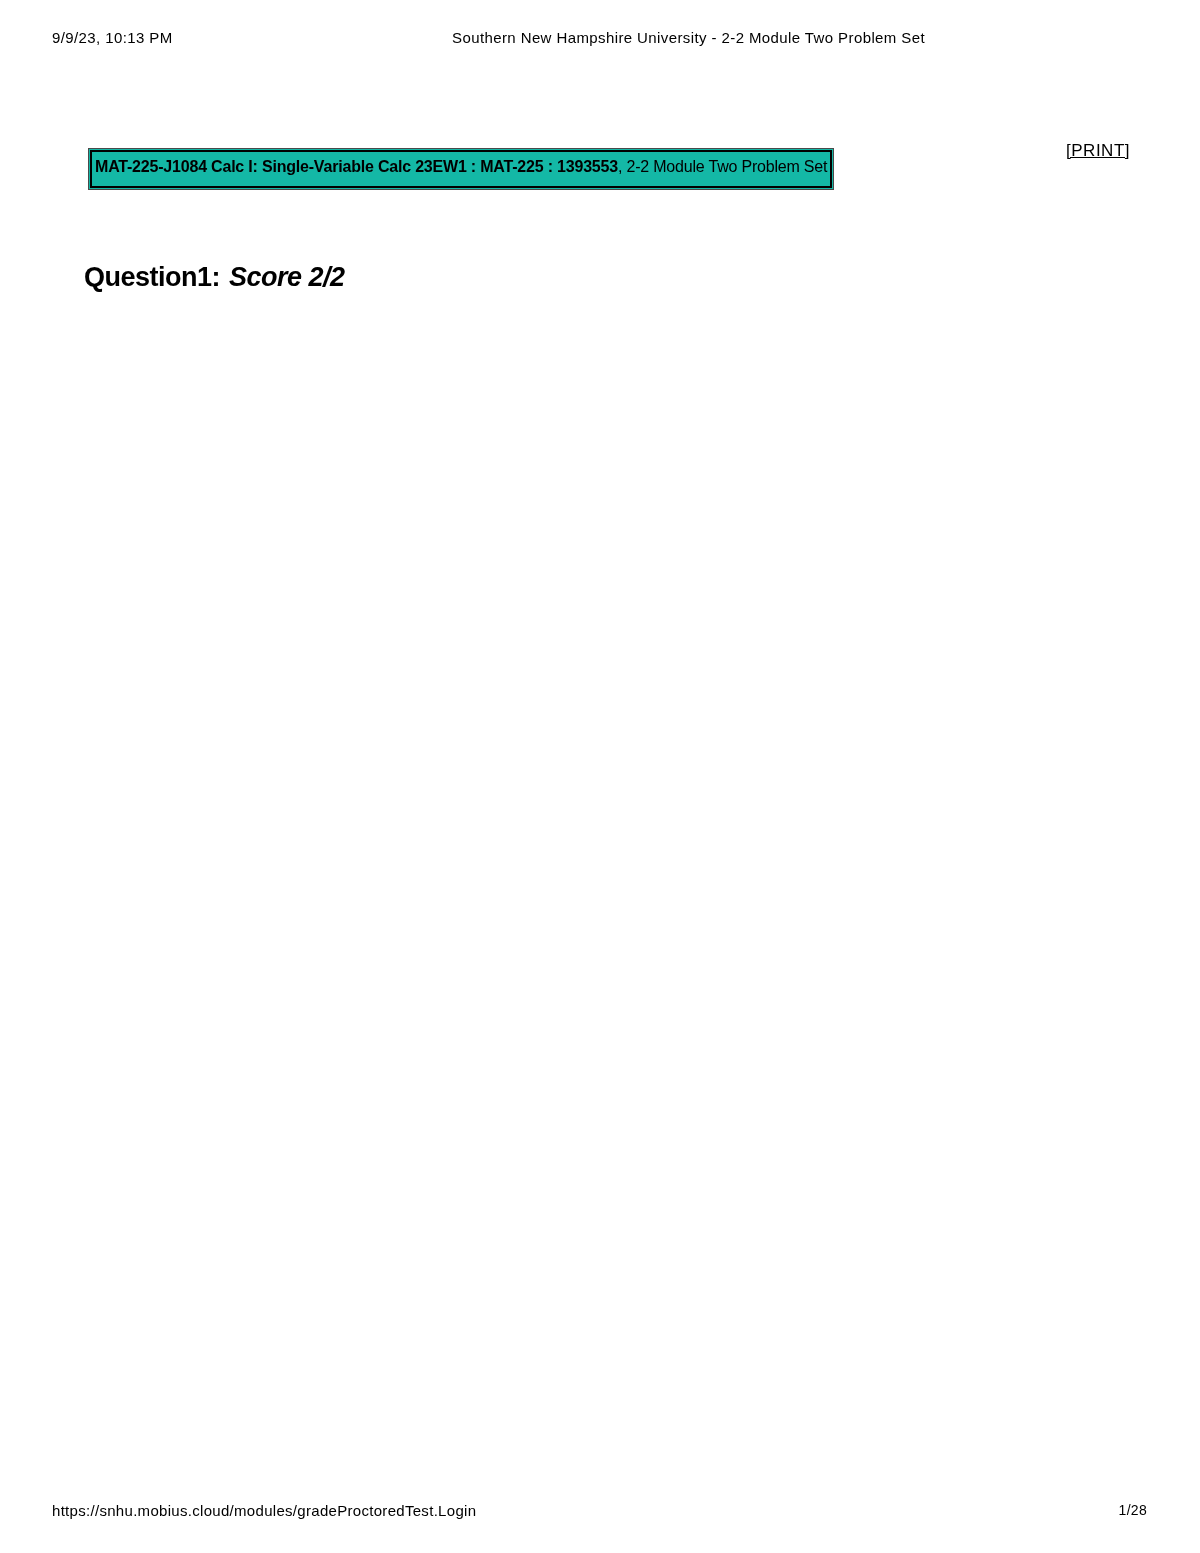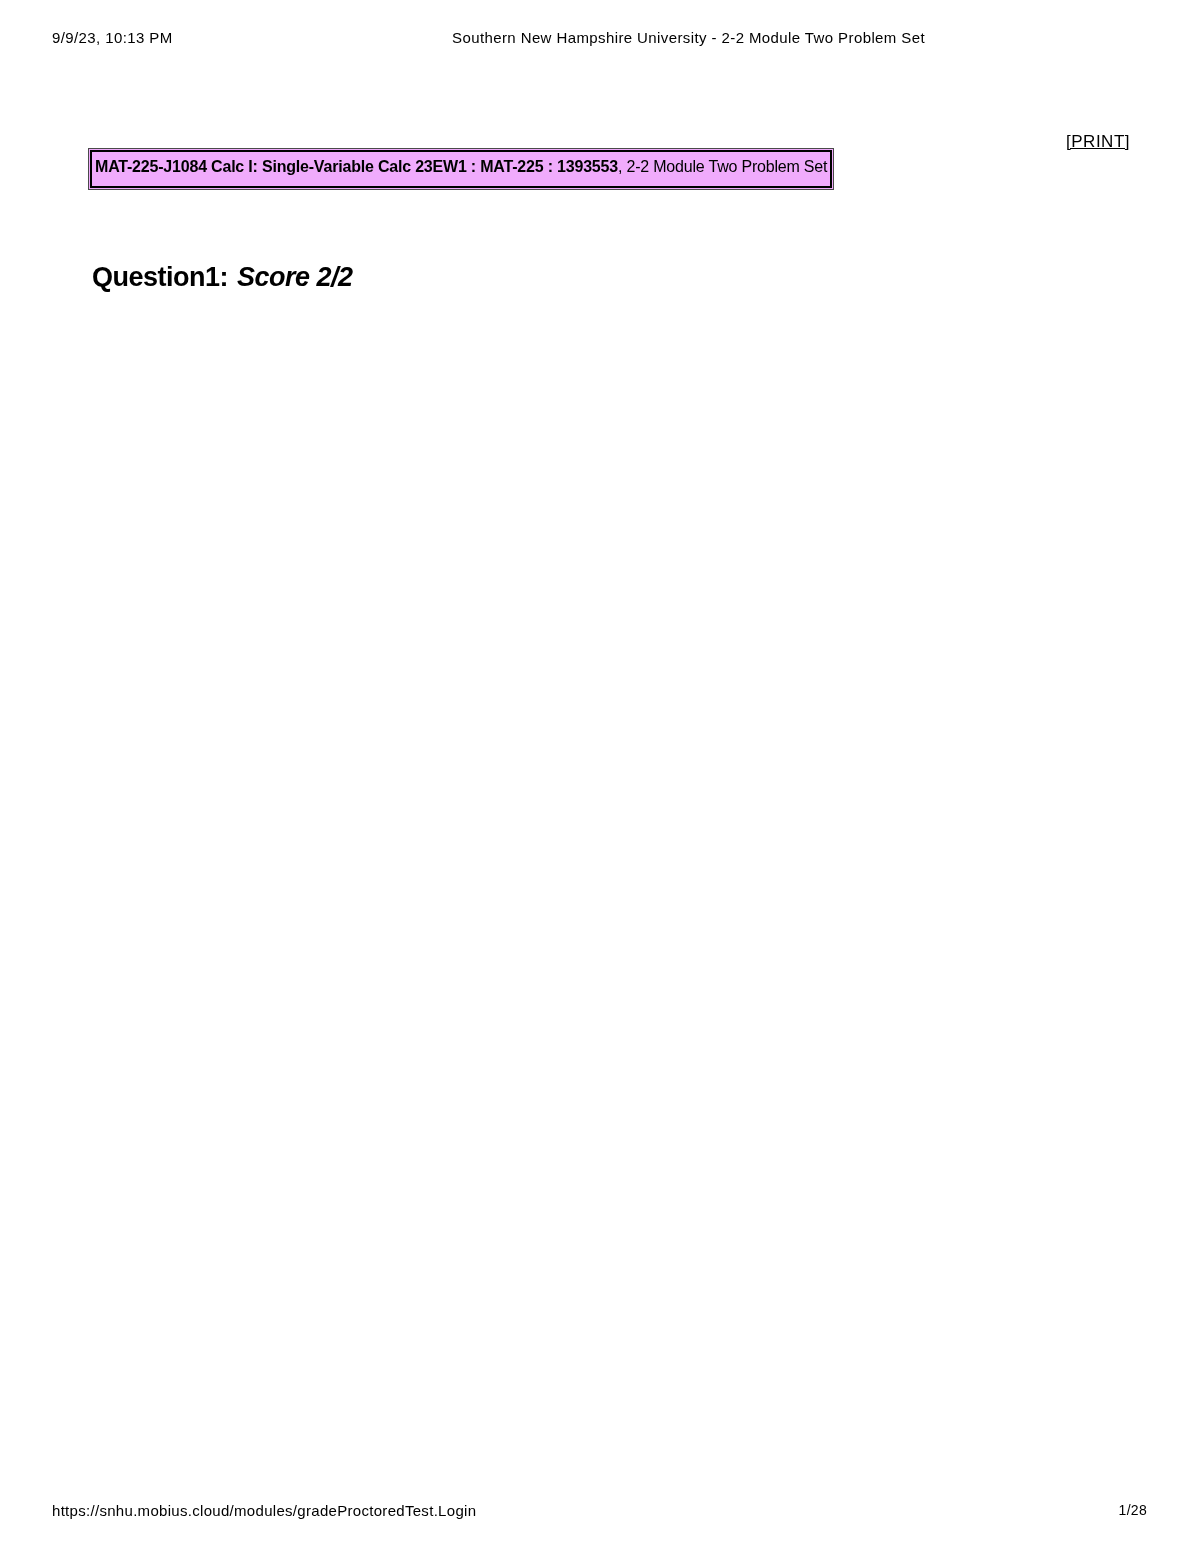--- a/index.html
+++ b/index.html
@@ -31,52 +31,52 @@
     left: 452px;
     top: 29px;
     font-size: 15px;
     letter-spacing: 0.4px;
     white-space: nowrap;
     text-align: center;
   }
   
   .print-link {
     position: absolute;
-    top: 132px;
+    top: 141px;
     right: 70px;
     font-size: 17px;
     color: #000000;
     text-decoration: underline;
     letter-spacing: 0.5px;
     white-space: nowrap;
     cursor: pointer;
   }
   
   .course-box-outer {
     position: absolute;
     left: 88px;
     top: 148px;
     display: inline-block;
     border: 1px solid #4a4a4a;
     padding: 1px;
-    background: #f0abfc;
+    background: #14b8a6;
   }
   .course-box-inner {
     border: 2px solid #000000;
     padding: 3px 3px 8px 3px;
     font-size: 16px;
     line-height: 23px;
     letter-spacing: -0.2px;
     white-space: nowrap;
   }
   .course-bold { font-weight: bold; }
   
   .question-heading {
     position: absolute;
-    left: 92px;
+    left: 84px;
     top: 262px;
     font-size: 27px;
     font-weight: bold;
     letter-spacing: -0.5px;
     white-space: nowrap;
   }
   .question-score {
     font-style: italic;
     margin-left: 9px;
   }

